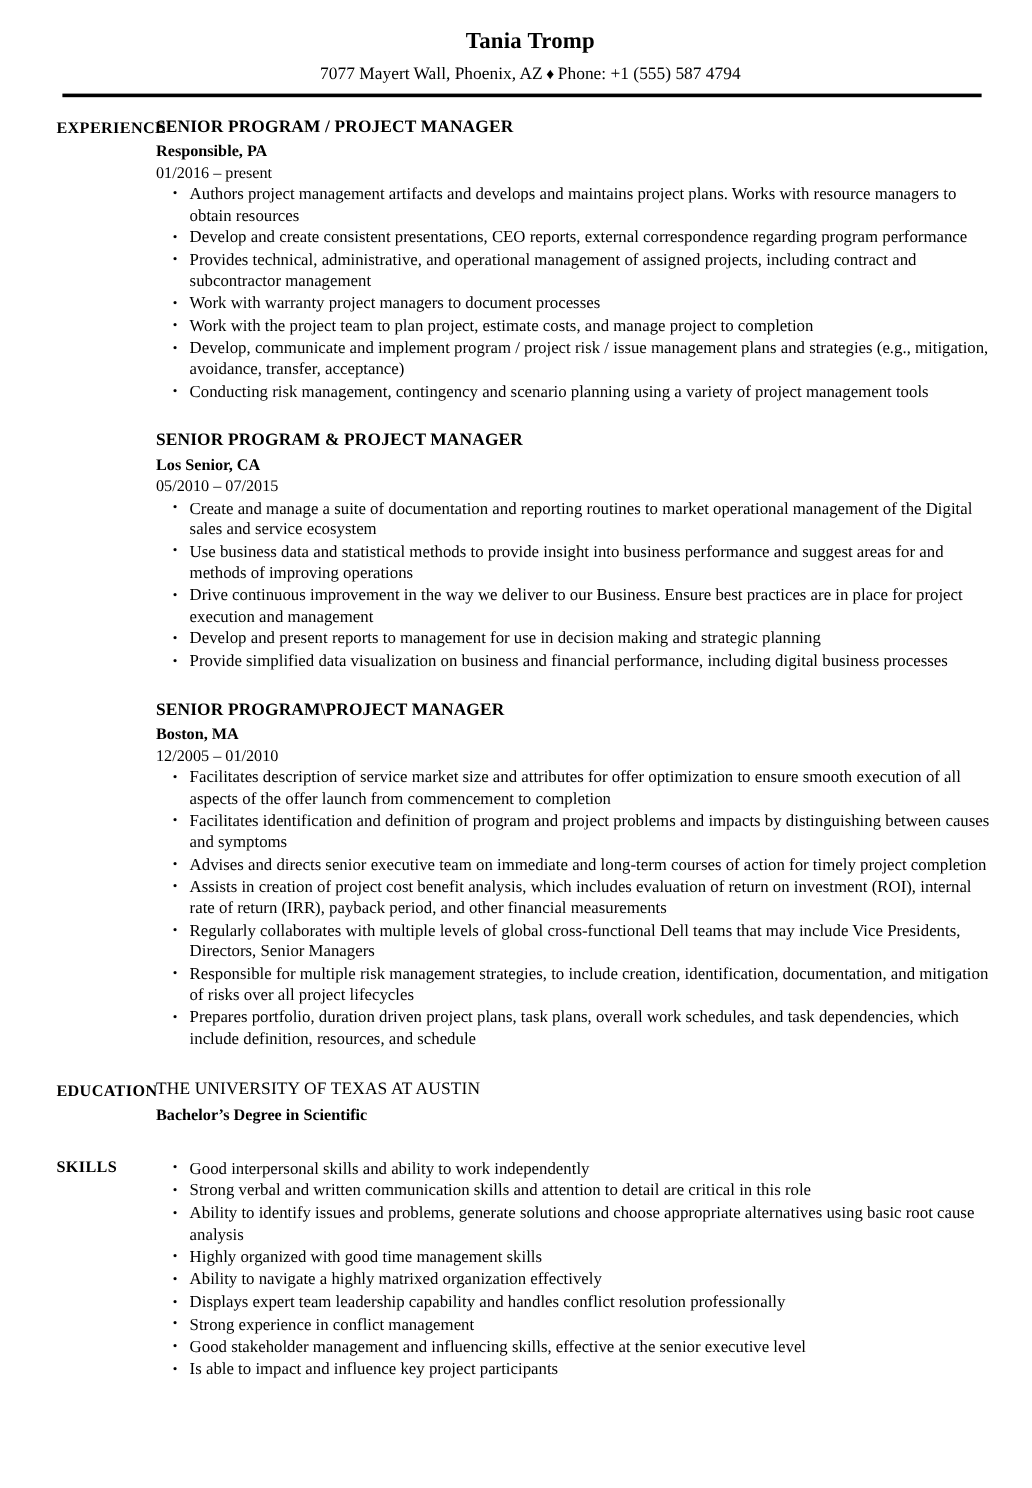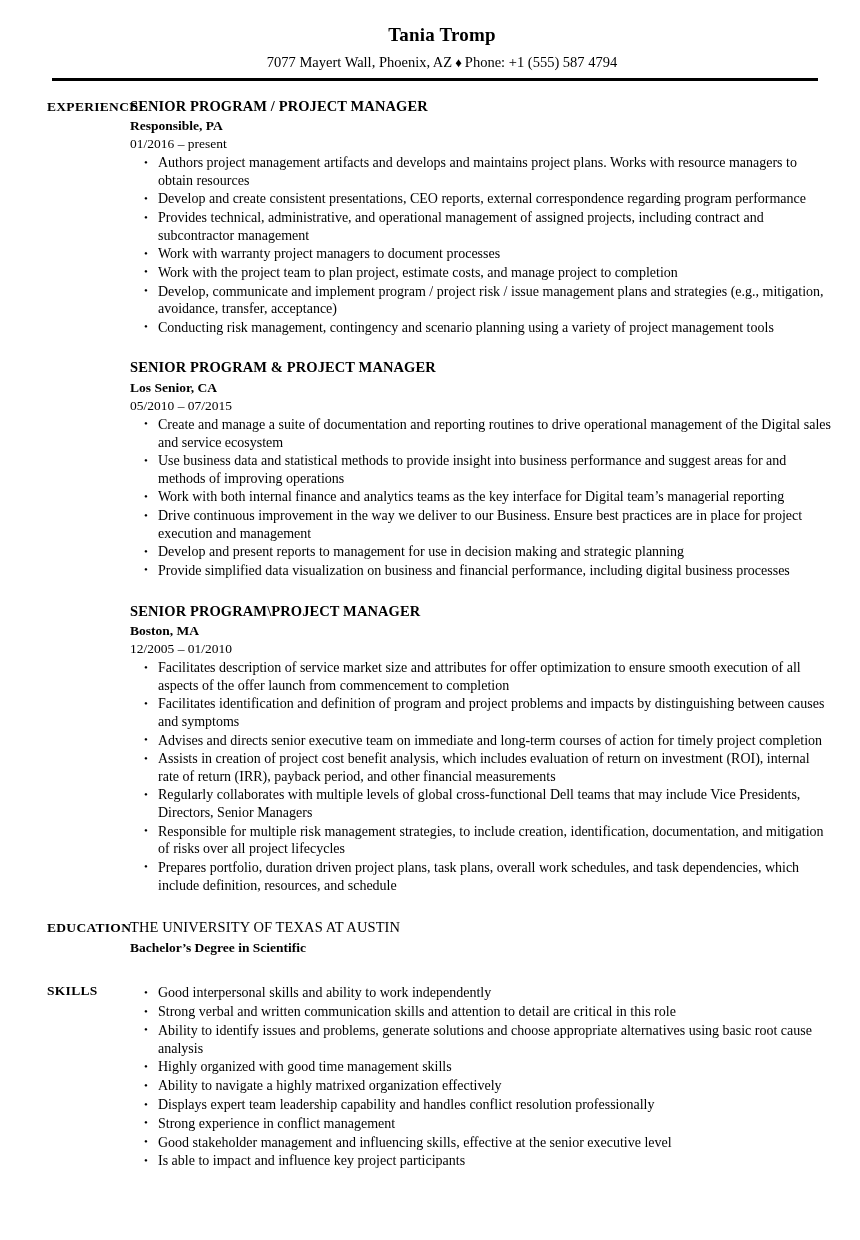--- a/index.html
+++ b/index.html
@@ -182,23 +182,22 @@
             <li>Develop, communicate and implement program / project risk / issue management plans and strategies (e.g., mitigation, avoidance, transfer, acceptance)</li>
             <li>Conducting risk management, contingency and scenario planning using a variety of project management tools</li>
           </ul>
         </div>
 
         <div class="job">
           <div class="job-title">SENIOR PROGRAM &amp; PROJECT MANAGER</div>
           <div class="job-location">Los Senior, CA</div>
           <div class="job-dates">05/2010 – 07/2015</div>
           <ul class="bullets">
-            <li>Create and manage a suite of documentation and reporting routines to drive operational management of the Digital sales and service ecosystem</li>
+            <li>Create and manage a suite of documentation and reporting routines to market operational management of the Digital sales and service ecosystem</li>
             <li>Use business data and statistical methods to provide insight into business performance and suggest areas for and methods of improving operations</li>
-            <li>Work with both internal finance and analytics teams as the key interface for Digital team’s managerial reporting</li>
             <li>Drive continuous improvement in the way we deliver to our Business. Ensure best practices are in place for project execution and management</li>
             <li>Develop and present reports to management for use in decision making and strategic planning</li>
             <li>Provide simplified data visualization on business and financial performance, including digital business processes</li>
           </ul>
         </div>
 
         <div class="job">
           <div class="job-title">SENIOR PROGRAM\PROJECT MANAGER</div>
           <div class="job-location">Boston, MA</div>
           <div class="job-dates">12/2005 – 01/2010</div>

